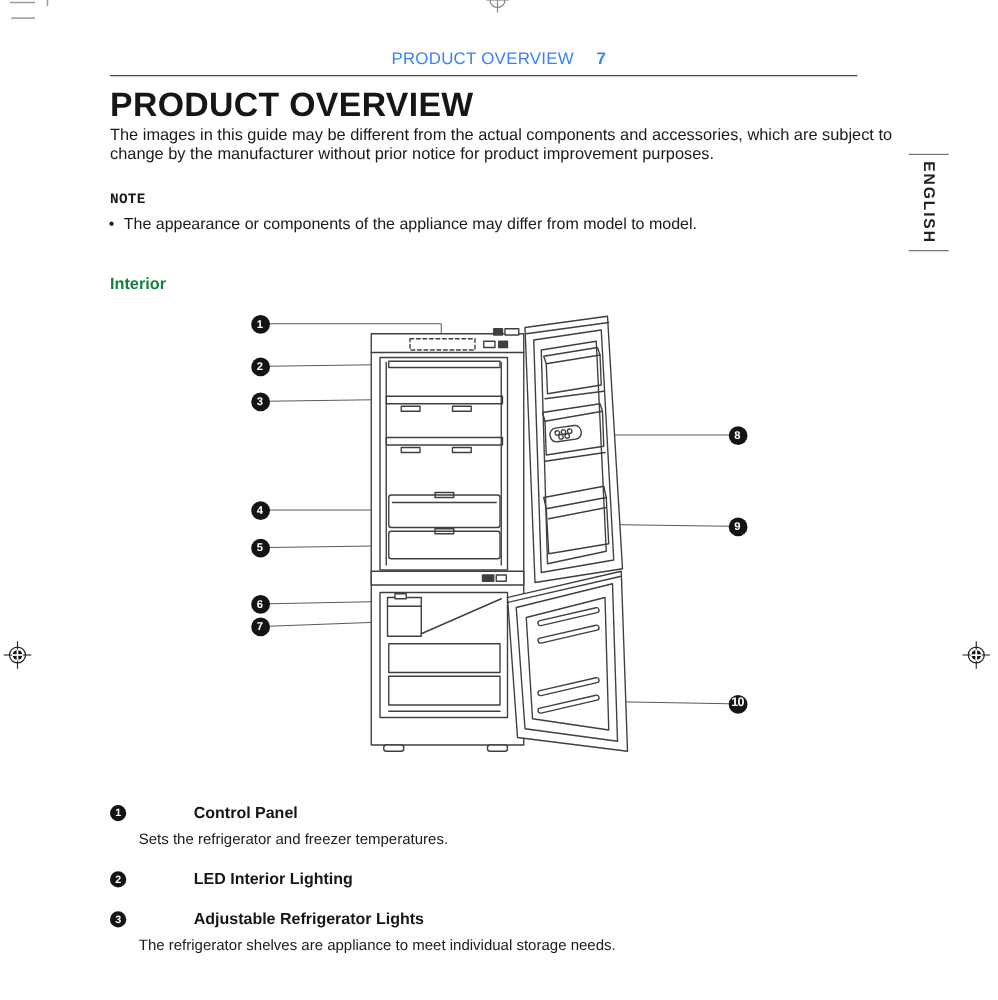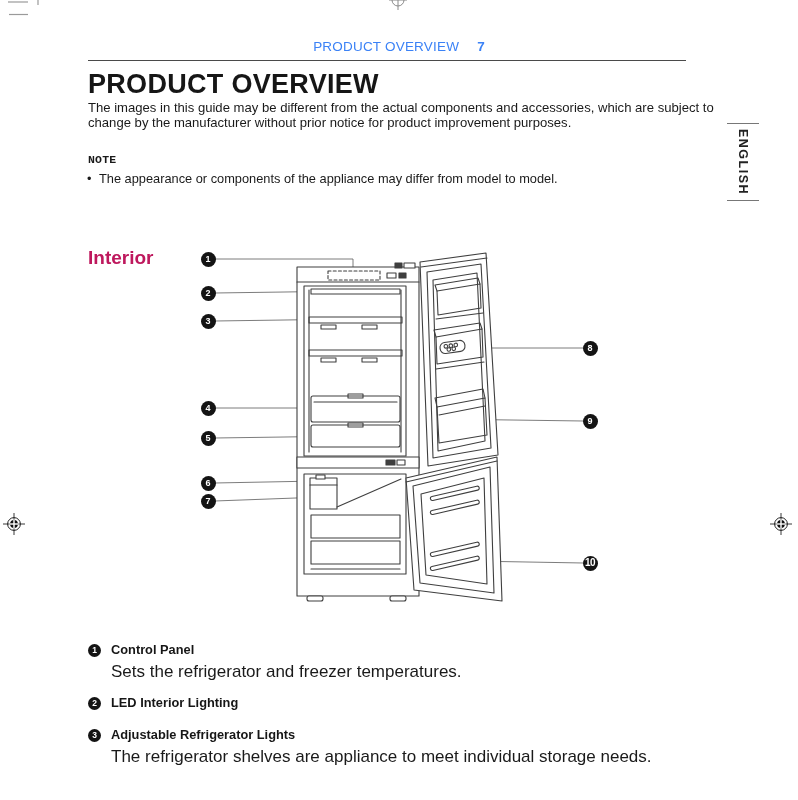--- a/index.html
+++ b/index.html
@@ -52,21 +52,21 @@
     position: absolute; top: 153px; left: 88px;
     font-size: 11.5px; font-weight: bold; letter-spacing: 0.2px; font-family: Liberation Mono, monospace;
   }
   .note-item {
     position: absolute; top: 171px; left: 87px; width: 630px;
     font-size: 12.8px; line-height: 15px; display: flex;
   }
   .note-item .bullet { width: 12px; flex: 0 0 12px; font-size: 12.8px; }
   .h2-section {
     position: absolute; top: 219px; left: 88px;
-    font-size: 19px; font-weight: bold; color: #be185d; margin-top: 28px;
+    font-size: 13px; font-weight: bold; color: #15803d;
   }
 
   
   .diagram { position: absolute; left: 190px; top: 245px; width: 420px; height: 370px; }
   .diagram svg { position: absolute; inset: 0; }
   .callout {
     position: absolute; width: 15px; height: 15px; border-radius: 50%;
     background: #141414; color: #ffffff;
     display: flex; align-items: center; justify-content: center;
     font-size: 9px; font-weight: bold; line-height: 1;
@@ -75,22 +75,22 @@
 
   
   .legend { position: absolute; top: 643px; left: 88px; width: 640px; }
   .legend-item { display: flex; margin-bottom: 18px; }
   .legend-num {
     flex: 0 0 13px; width: 13px; height: 13px; border-radius: 50%;
     background: #141414; color: #fff; display: flex; align-items: center; justify-content: center;
     font-size: 8.5px; font-weight: bold; line-height: 1; margin-top: 1px;
   }
   .legend-body { margin-left: 10px; }
-  .legend-title { font-size: 12.8px; font-weight: bold; color: #161616; line-height: 13px; }
-  .legend-desc { font-size: 17px; color: #1a1a1a; margin-top: 9px; line-height: 13px; }
+  .legend-title { font-size: 12.8px; font-weight: bold; color: #161616; line-height: 13px; margin-left: 44px; }
+  .legend-desc { font-size: 12px; color: #1a1a1a; margin-top: 9px; line-height: 13px; }
 </style>
 </head>
 <body>
 
 <svg class="regmarks" viewBox="0 0 798 800">
 
   <g stroke="#9a9a9a" stroke-width="1.2">
     <line x1="8" y1="2" x2="28" y2="2"></line>
     <line x1="9" y1="14.5" x2="28" y2="14.5"></line>
     <line x1="38" y1="0" x2="38" y2="5"></line>

